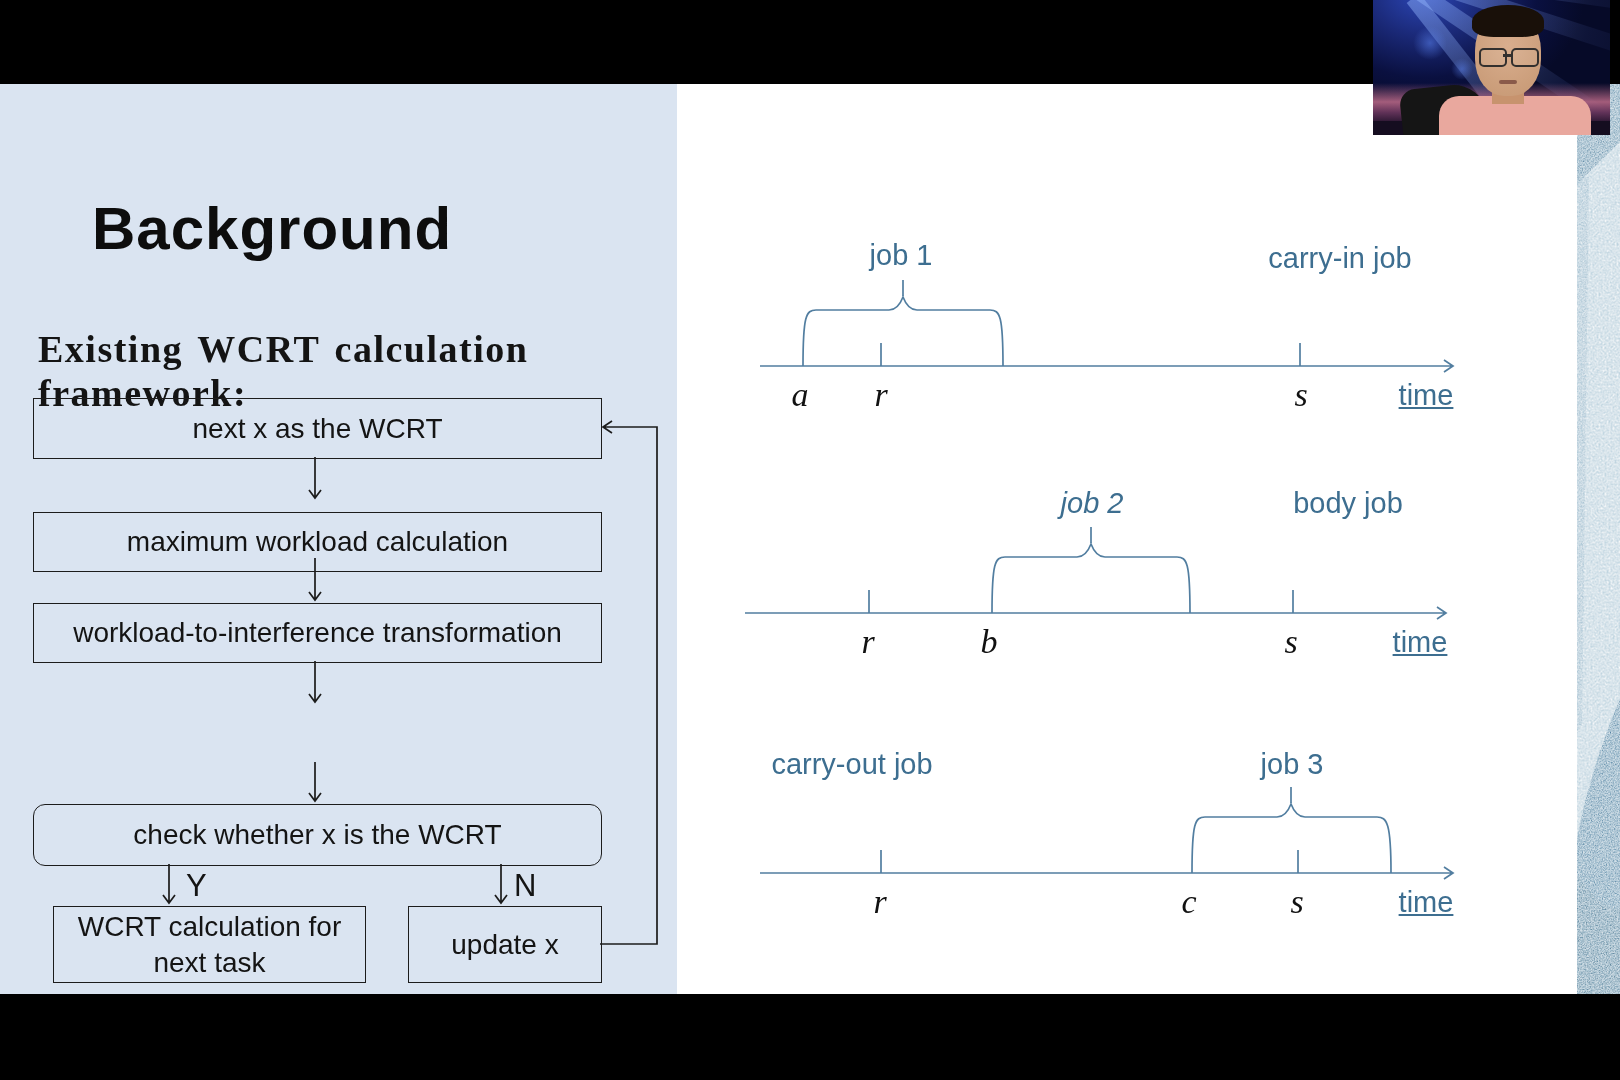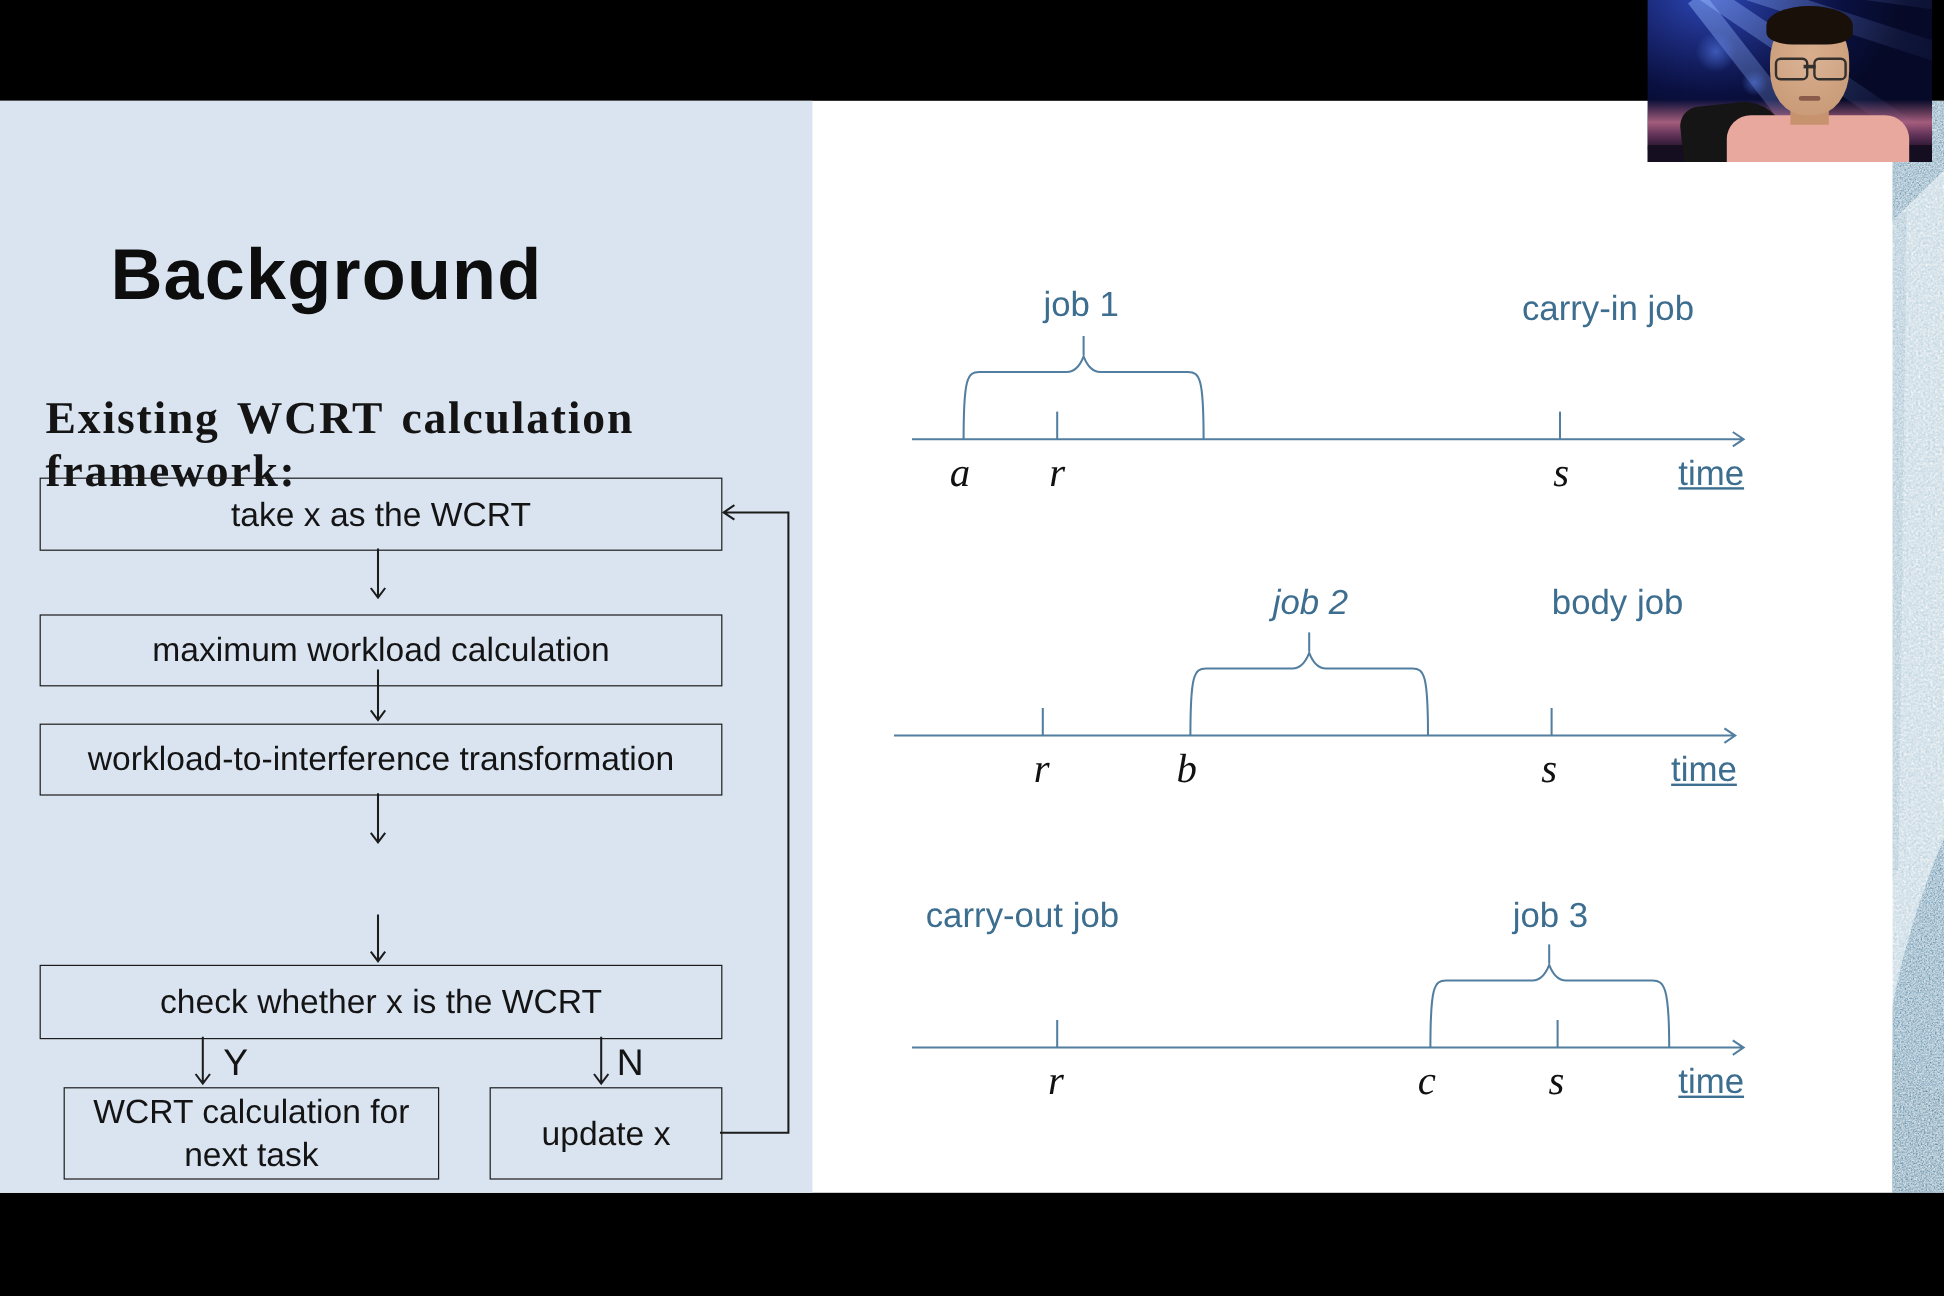--- a/index.html
+++ b/index.html
@@ -65,24 +65,24 @@
           <path d="M315,373 L315,413 M309,406 L315,414 L321,406"></path>
           <path d="M315,474 L315,515 M309,508 L315,516 L321,508"></path>
           <path d="M315,577 L315,617 M309,610 L315,618 L321,610"></path>
           <path d="M315,678 L315,716 M309,709 L315,717 L321,709"></path>
           <path d="M169,780 L169,818 M163,811 L169,819 L175,811"></path>
           <path d="M501,780 L501,818 M495,811 L501,819 L507,811"></path>
           <path d="M600,860 L657,860 L657,343 L604,343 M612,337 L603,343 L612,349"></path>
         </g>
       </svg>
 
-      <div class="flow-box" style="left:33px;top:314px;width:567px;height:59px;">take x as the WCRT</div>
+      <div class="flow-box" style="left:33px;top:314px;width:567px;height:59px;">next x as the WCRT</div>
       <div class="flow-box" style="left:33px;top:428px;width:567px;height:58px;">maximum workload calculation</div>
       <div class="flow-box" style="left:33px;top:519px;width:567px;height:58px;text-align:right;">workload-to-interference transformation</div>
-      <div class="flow-box" style="left:33px;top:720px;width:567px;height:60px;">check whether x is the WCRT</div>
+      <div class="flow-box" style="left:33px;top:720px;width:567px;height:60px;border-radius:12px;">check whether x is the WCRT</div>
       <div class="flow-box wrap" style="left:33px;top:822px;width:311px;height:75px;line-height:36px;">WCRT calculation for next task</div>
       <div class="flow-box" style="left:408px;top:822px;width:192px;height:75px;">update x</div>
 
       <div class="branch-label" style="left:186px;top:784px;">Y</div>
       <div class="branch-label" style="left:514px;top:784px;">N</div>
     </div>
 
     <div class="texture">
       <svg class="tex-svg" width="43" height="910" viewBox="0 0 43 910">
         <defs>

